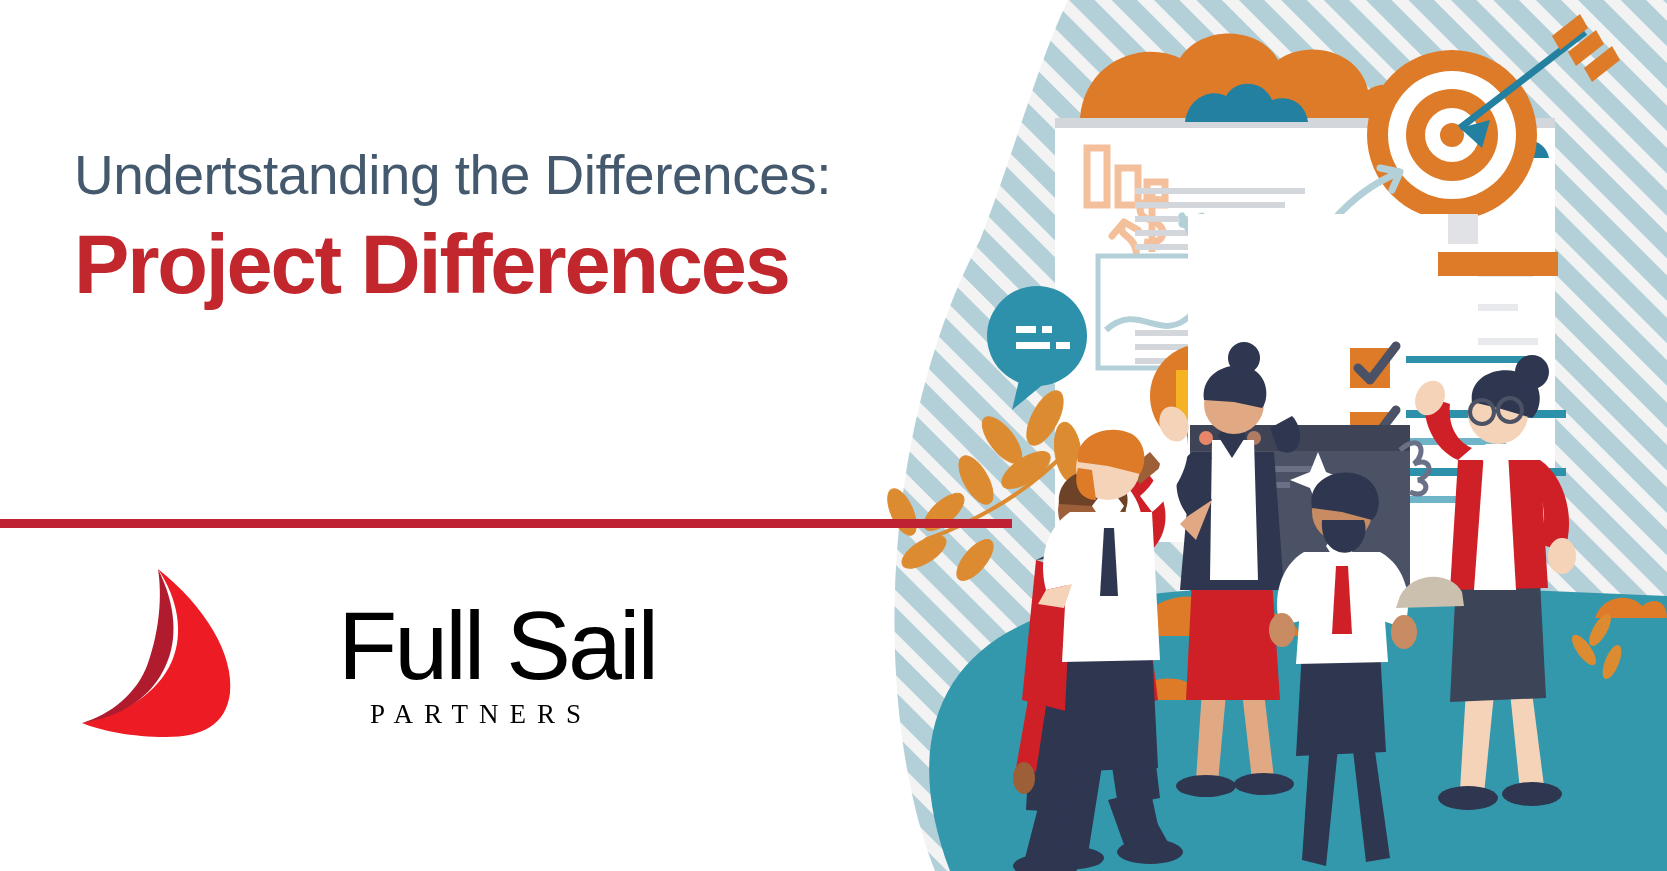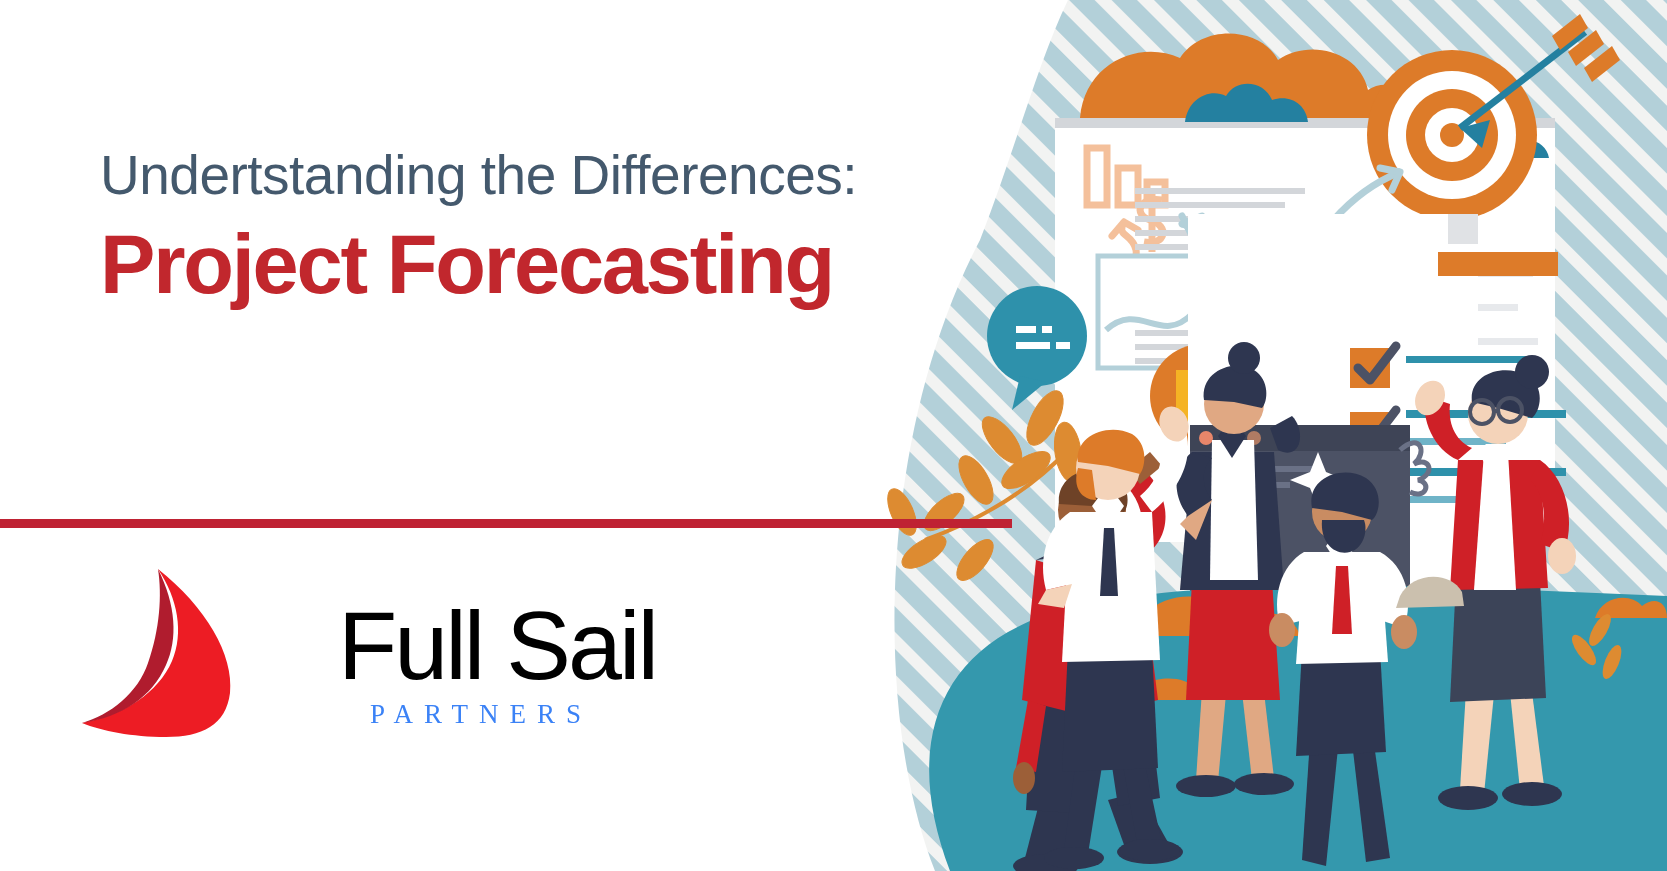--- a/index.html
+++ b/index.html
@@ -12,21 +12,21 @@
   #banner {
     position:absolute; inset:0;
     width:1667px; height:871px;
     background:#ffffff;
     overflow:hidden;
   }
 
   
   .text-block {
     position:absolute;
-    left:100px; top:148px;
+    left:74px; top:148px;
     width:900px;
     z-index:40;
   }
   .subtitle {
     font-family:"Liberation Sans", sans-serif;
     font-size:55px;
     font-weight:400;
     letter-spacing:-0.5px;
     color:#44596d;
     line-height:1.0;
@@ -65,21 +65,21 @@
     position:absolute; left:258px; top:32px;
     font-family:"Liberation Sans", sans-serif;
     font-size:97px; font-weight:400;
     color:#000000; letter-spacing:-3px;
     line-height:1; white-space:nowrap;
   }
   .logo-sub {
     position:absolute; left:290px; top:136px;
     font-family:"Liberation Serif", serif;
     font-size:27px; font-weight:400;
-    color:#3b82f6; letter-spacing:11px;
+    color:#000000; letter-spacing:11px;
     line-height:1; white-space:nowrap;
   }
 
   
   .illustration {
     position:absolute;
     left:840px; top:0;
     width:827px; height:871px;
     z-index:10;
   }
@@ -403,21 +403,21 @@
 
       <g>
         <path d="M560,596 C 572,572 610,570 622,592 L624,606 L556,608 Z" fill="#cbc0ae"></path>
       </g>
     </svg>
   </div>
 
   <div class="text-block">
     <div class="subtitle">Undertstanding the Differences:</div>
     <div class="headline">
-      <span class="l2">Project Forecasting</span>
+      <span class="l2">Project Differences</span>
     </div>
   </div>
 
   <div class="divider"></div>
 
   <div class="logo">
     <svg class="logo-sail" viewBox="0 0 165 175" xmlns="http://www.w3.org/2000/svg">
       <path d="M78,4 C 126,42 154,90 150,128 C 146,160 122,172 86,172
                C 52,172 22,166 2,158 C 44,150 78,128 92,96
                C 104,68 98,34 78,4 Z" fill="#ed1c24"></path>

